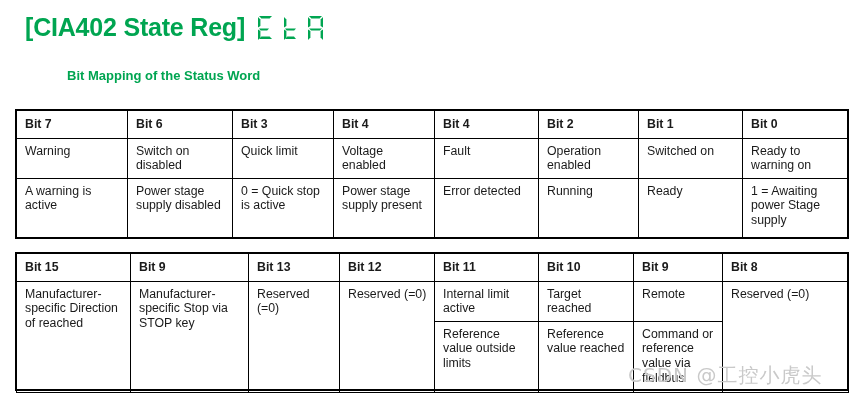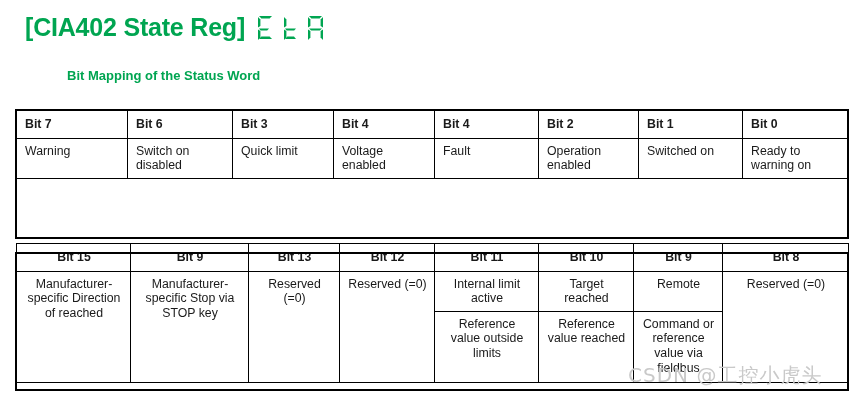--- a/index.html
+++ b/index.html
@@ -54,21 +54,21 @@
   }
   
   .frame{
     position:absolute;
     border:2px solid #000000;
     box-sizing:border-box;
     pointer-events:none;
   }
 
   #tbl1{left:16px;top:110px;}
-  #tbl2{left:16px;top:243px;text-align:center;}
+  #tbl2{left:16px;top:253px;}
 
   #frame1{left:15px;top:109px;width:834px;height:130px;}
   #frame2{left:15px;top:252px;width:834px;height:139px;}
 
   
   .watermark{
     position:absolute;
     left:628px;top:362px;
     font-size:20px;
     color:#c9c9c9;
@@ -145,20 +145,30 @@
     <tr style="height:38px">
       <td>Warning</td>
       <td>Switch on disabled</td>
       <td>Quick limit</td>
       <td>Voltage enabled</td>
       <td>Fault</td>
       <td>Operation enabled</td>
       <td>Switched on</td>
       <td>Ready to warning on</td>
     </tr>
+    <tr style="height:59px">
+      <td>A warning is active</td>
+      <td>Power stage supply disabled</td>
+      <td>0 = Quick stop is active</td>
+      <td>Power stage supply present</td>
+      <td>Error detected</td>
+      <td>Running</td>
+      <td>Ready</td>
+      <td>1 = Awaiting power Stage supply</td>
+    </tr>
   </tbody>
     </table>
   <div class="frame" id="frame1"></div>
 
   <table class="bits" id="tbl2">
     <colgroup>
       <col style="width:114px">
         <col style="width:118px">
         <col style="width:91px">
         <col style="width:95px">

